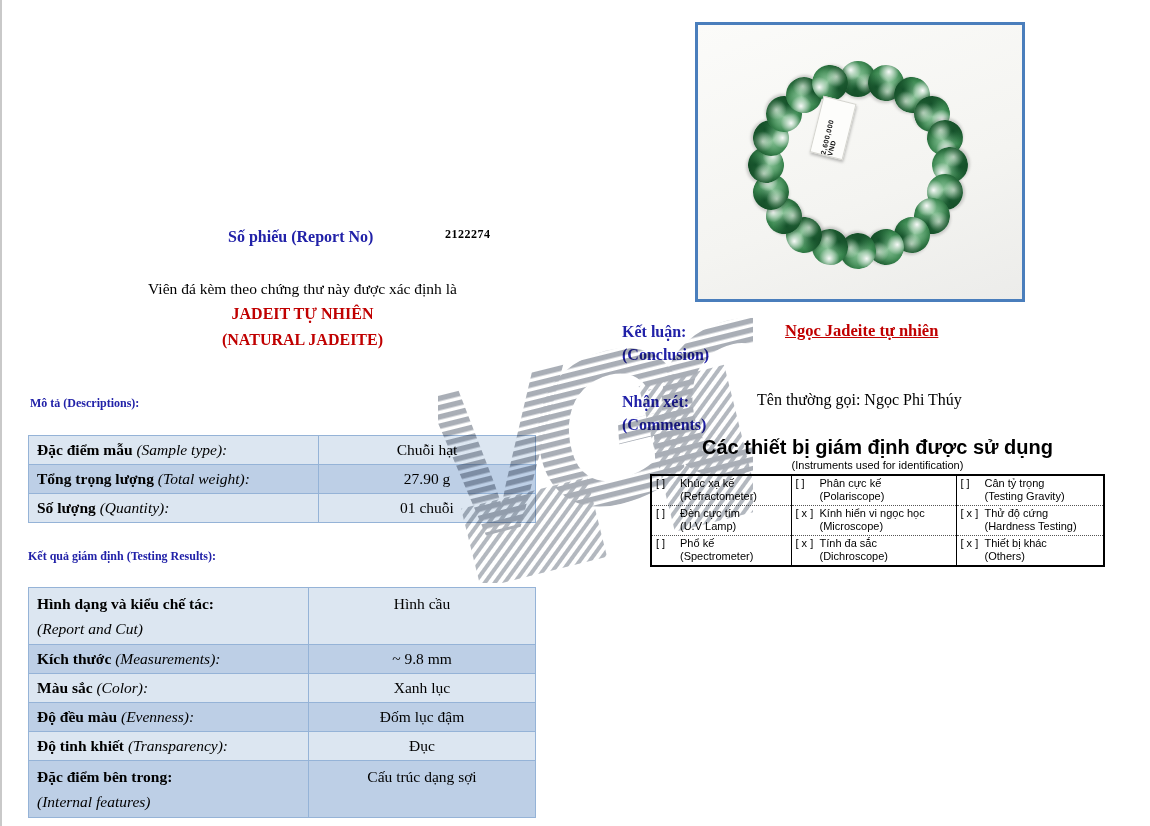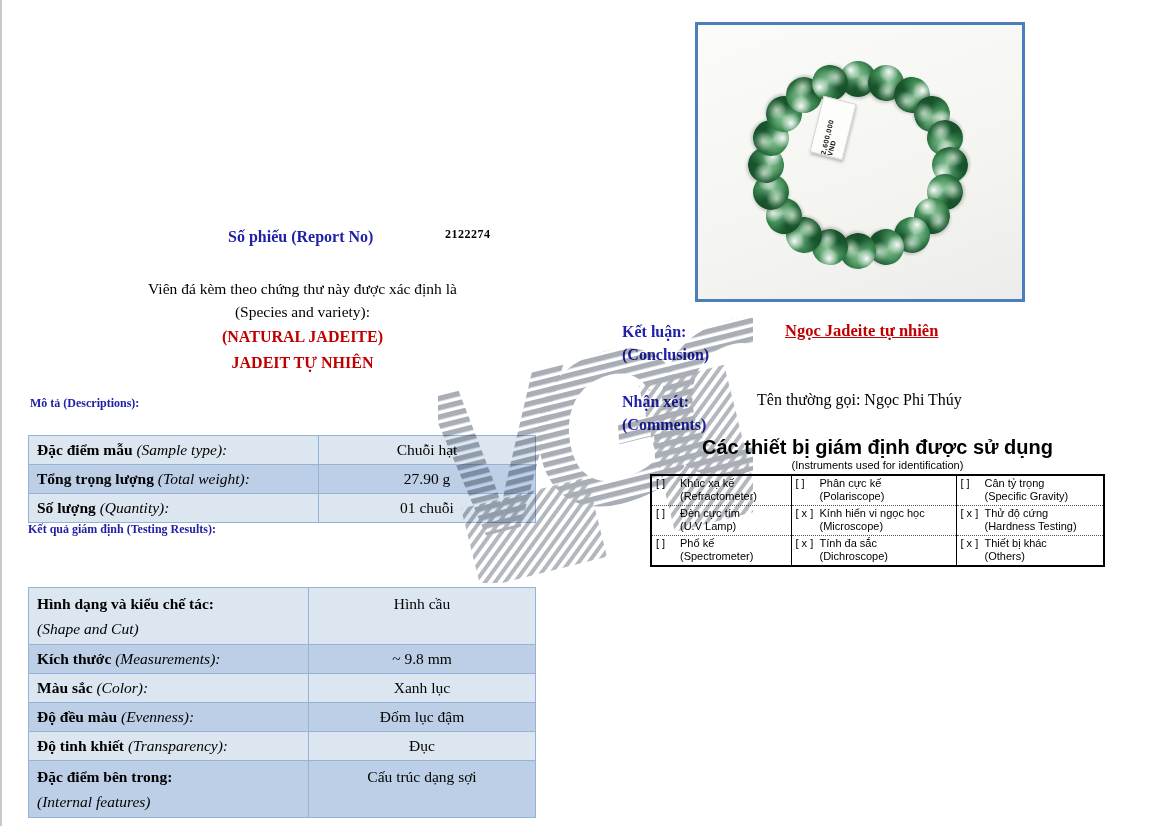--- a/index.html
+++ b/index.html
@@ -10,21 +10,21 @@
   
   .abs{position:absolute;}
   .blue{color:var(--heading-blue);font-weight:bold;}
   .red{color:var(--accent-red);font-weight:bold;}
   .report-label{left:228px;top:228px;font-size:16px;}
   .report-number{left:445px;top:227px;font-size:12px;font-weight:bold;letter-spacing:.5px;}
   .species-block{left:55px;top:277px;width:495px;text-align:center;font-size:15.5px;line-height:23px;}
   .species-name{font-size:16px;line-height:24px;margin-top:2px;}
   .section-heading{font-size:12px;}
   .desc-heading{left:30px;top:396px;}
-  .testing-heading{left:28px;top:522px;}
+  .testing-heading{left:28px;top:549px;}
 
   
   table.blue-table{position:absolute;border-collapse:collapse;table-layout:fixed;
         font-size:15.5px;z-index:2;}
   .desc-table{left:28px;top:435px;width:507px;}
   .testing-table{left:28px;top:587px;width:507px;}
   table.blue-table td{border:1px solid var(--table-border);padding:3px 8px;
         vertical-align:top;line-height:22px;}
   table.blue-table tr.light td{background:var(--row-light);}
   table.blue-table tr.dark td{background:var(--row-dark);}
@@ -132,23 +132,22 @@
     <div class="price-tag">
       <span>2,600,000 VND</span>
     </div>
   </div>
 
   <div class="abs report-label blue">Số phiếu (Report No)</div>
   <div class="abs report-number">2122274</div>
 
   <div class="abs species-block">
     <div>Viên đá kèm theo chứng thư này được xác định là</div>
-    <div>(Species and variety):</div>
+    <div class="red species-name">JADEIT TỰ NHIÊN</div>
     <div class="red species-name">(NATURAL JADEITE)</div>
-    <div class="red species-name">JADEIT TỰ NHIÊN</div>
   </div>
 
   <div class="abs section-heading blue desc-heading">Mô tả (Descriptions):</div>
   <table class="blue-table desc-table">
     <colgroup>
         <col class="c1">
         <col class="c2">
       </colgroup>
     <tbody>
         <tr class="light">
@@ -167,21 +166,21 @@
   </table>
 
   <div class="abs section-heading blue testing-heading">Kết quả giám định (Testing Results):</div>
   <table class="blue-table testing-table">
     <colgroup>
         <col class="c1">
         <col class="c2">
       </colgroup>
     <tbody>
         <tr class="light stacked">
-          <td class="lbl"><b>Hình dạng và kiểu chế tác:</b> <i>(Shape and Cut)</i></td>
+          <td class="lbl"><b>Hình dạng và kiểu chế tác:</b> <i>(Report and Cut)</i></td>
           <td class="val">Hình cầu</td>
         </tr>
         <tr class="dark">
           <td class="lbl"><b>Kích thước</b> <i>(Measurements):</i></td>
           <td class="val">~ 9.8 mm</td>
         </tr>
         <tr class="light">
           <td class="lbl"><b>Màu sắc</b> <i>(Color):</i></td>
           <td class="val">Xanh lục</td>
         </tr>
@@ -226,21 +225,21 @@
             <td>
               <div class="line1"><span class="cb">[ ]</span><span>Khúc xạ kế</span></div>
               <div class="line2">(Refractometer)</div>
             </td>
             <td>
               <div class="line1"><span class="cb">[ ]</span><span>Phân cực kế</span></div>
               <div class="line2">(Polariscope)</div>
             </td>
             <td>
               <div class="line1"><span class="cb">[ ]</span><span>Cân tỷ trọng</span></div>
-              <div class="line2">(Specific Gravity)</div>
+              <div class="line2">(Testing Gravity)</div>
             </td>
           </tr>
           <tr>
             <td>
               <div class="line1"><span class="cb">[ ]</span><span>Đèn cực tím</span></div>
               <div class="line2">(U.V Lamp)</div>
             </td>
             <td>
               <div class="line1"><span class="cb">[ x ]</span><span>Kính hiển vi ngọc học</span></div>
               <div class="line2">(Microscope)</div>

